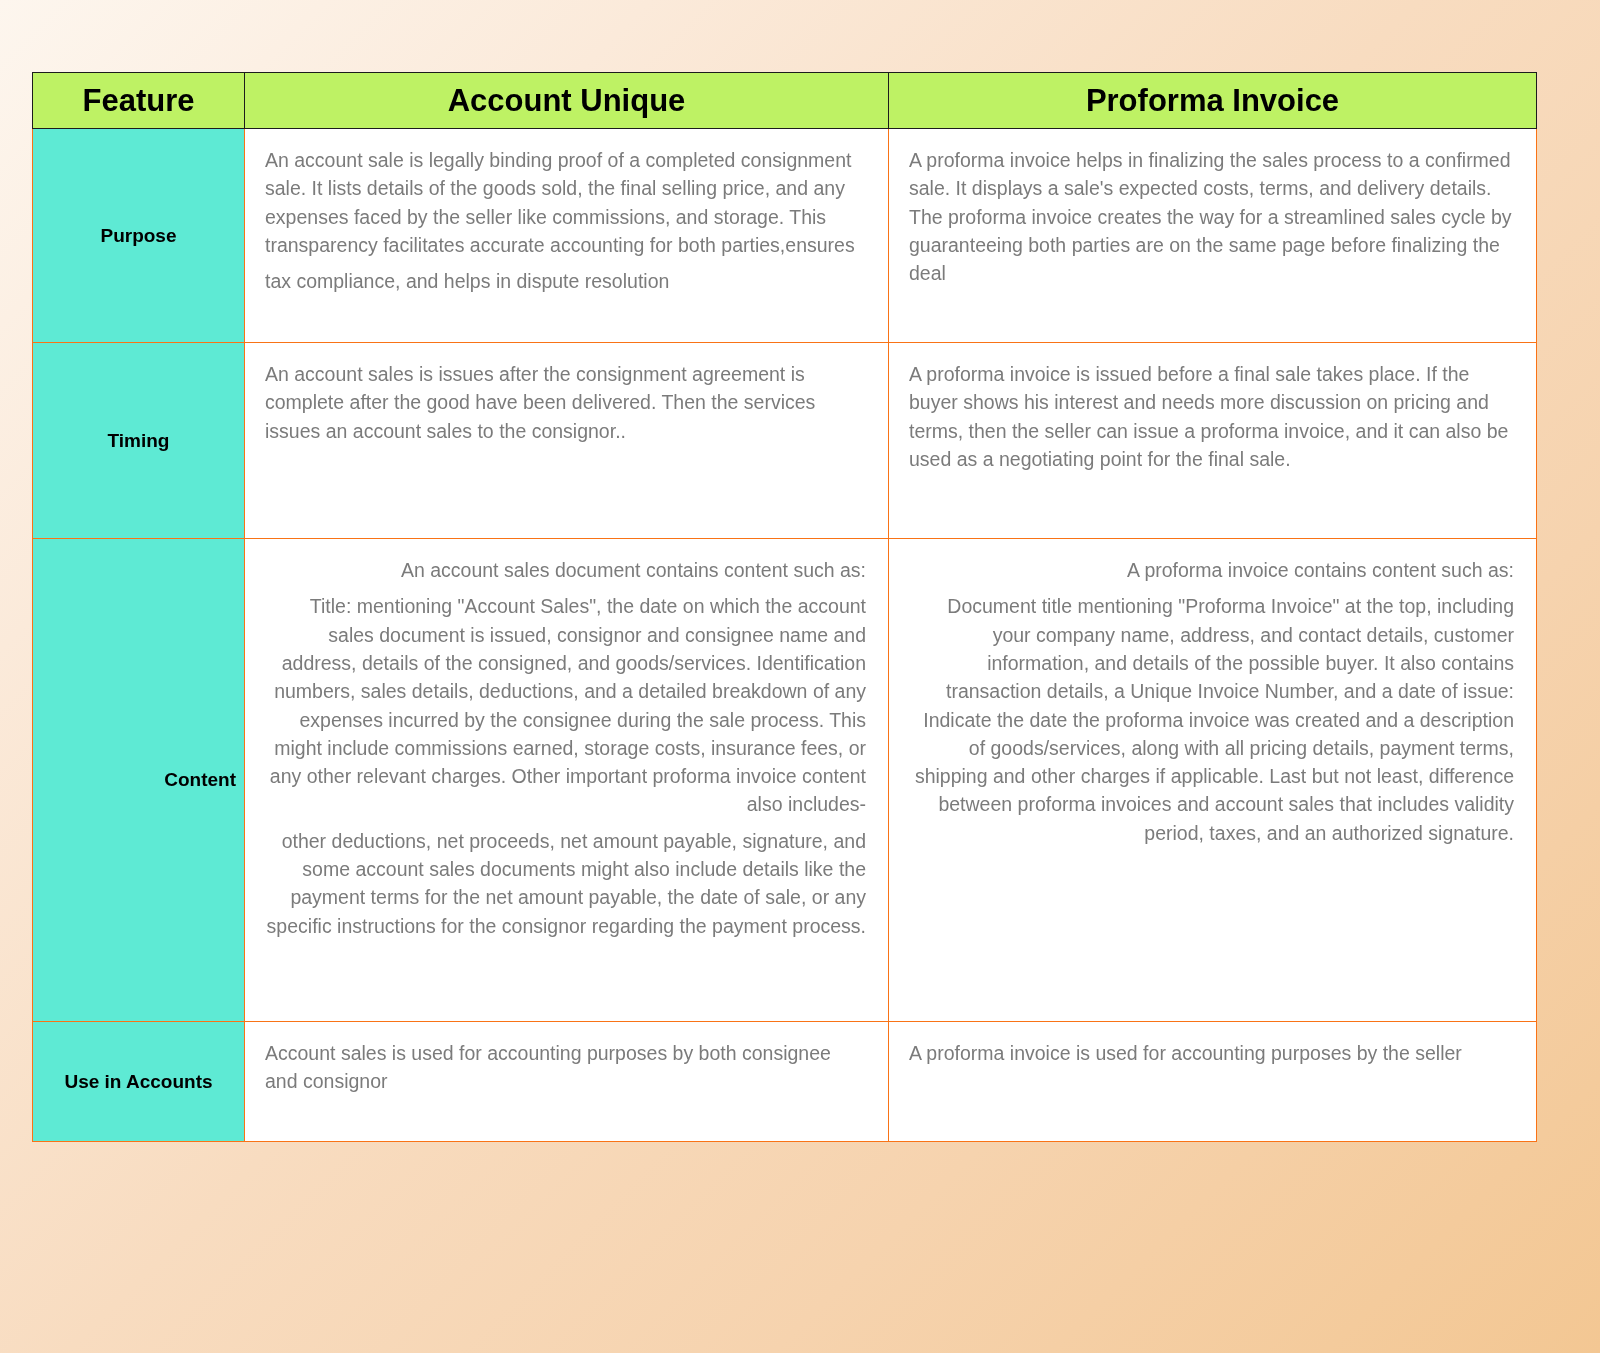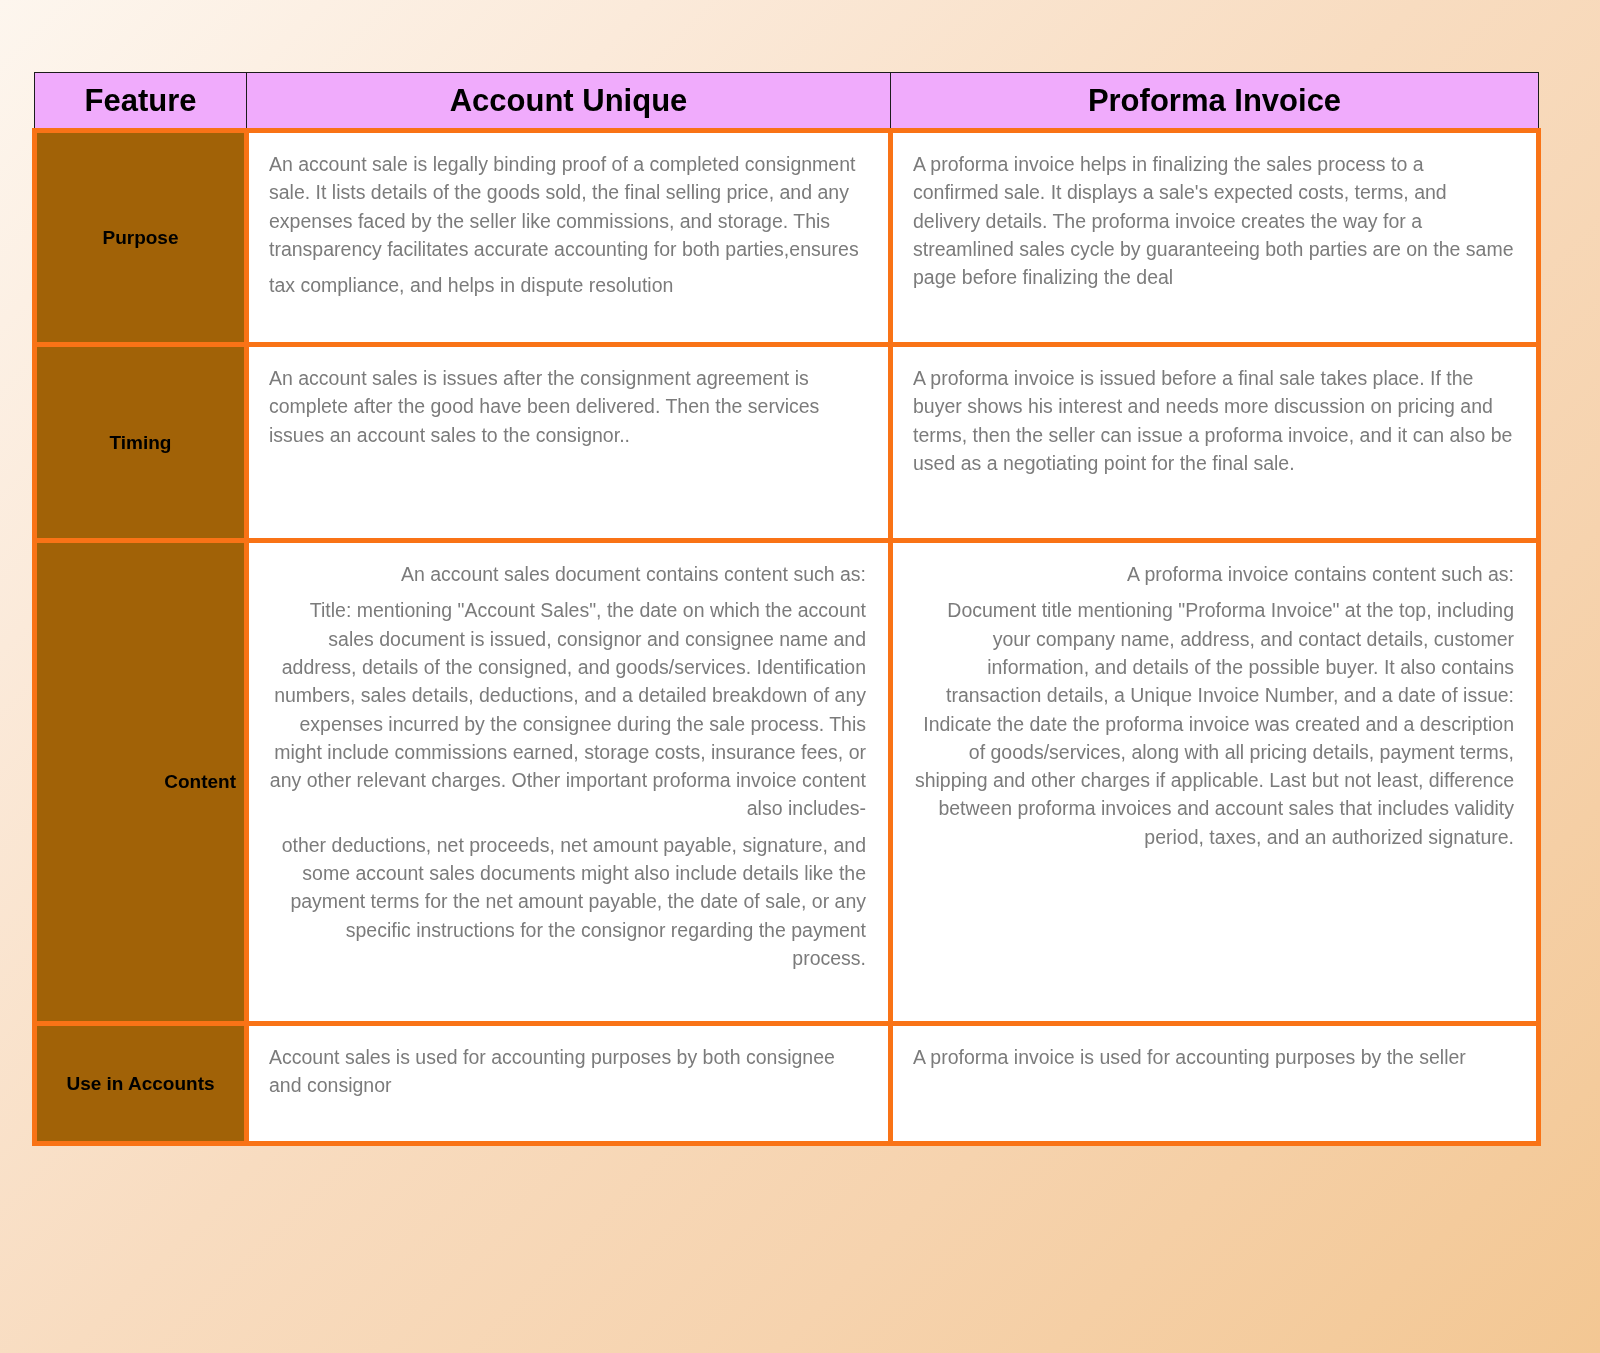--- a/index.html
+++ b/index.html
@@ -38,42 +38,42 @@
     border-collapse: collapse;
     table-layout: fixed;
   }
 
   table.cmp col.c-feature  { width: 212px; }
   table.cmp col.c-account  { width: 644px; }
   table.cmp col.c-proforma { width: 648px; }
 
   
   thead th {
-    background: #f0abfc;
+    background: #bef264;
     border: 1px solid #1c1c1c;
     color: #000000;
     font-size: 31px;
     font-weight: bold;
     text-align: center;
     height: 55px;
     line-height: 55px;
     padding: 0 8px;
     white-space: nowrap;
     overflow: hidden;
   }
 
   
   tbody td {
-    border: 5px solid #f97316;
+    border: 1px solid #f97316;
     vertical-align: top;
     background: #ffffff;
   }
 
   tbody td.feature {
-    background: #a16207;
+    background: #5eead4;
     text-align: center;
     vertical-align: middle;
     font-size: 19px;
     font-weight: bold;
     color: #000000;
     padding: 6px 8px;
     line-height: 1.25;
   }
 
   tbody td.body-cell {

